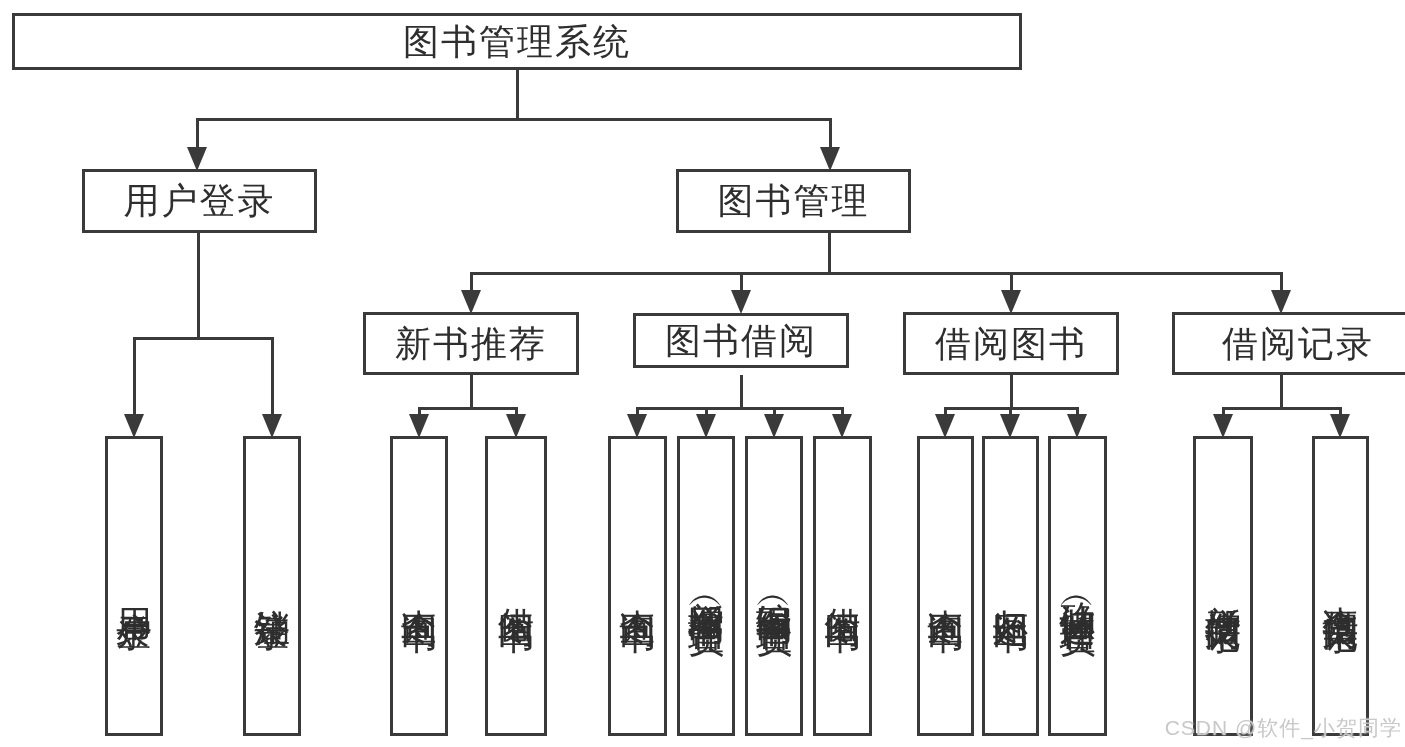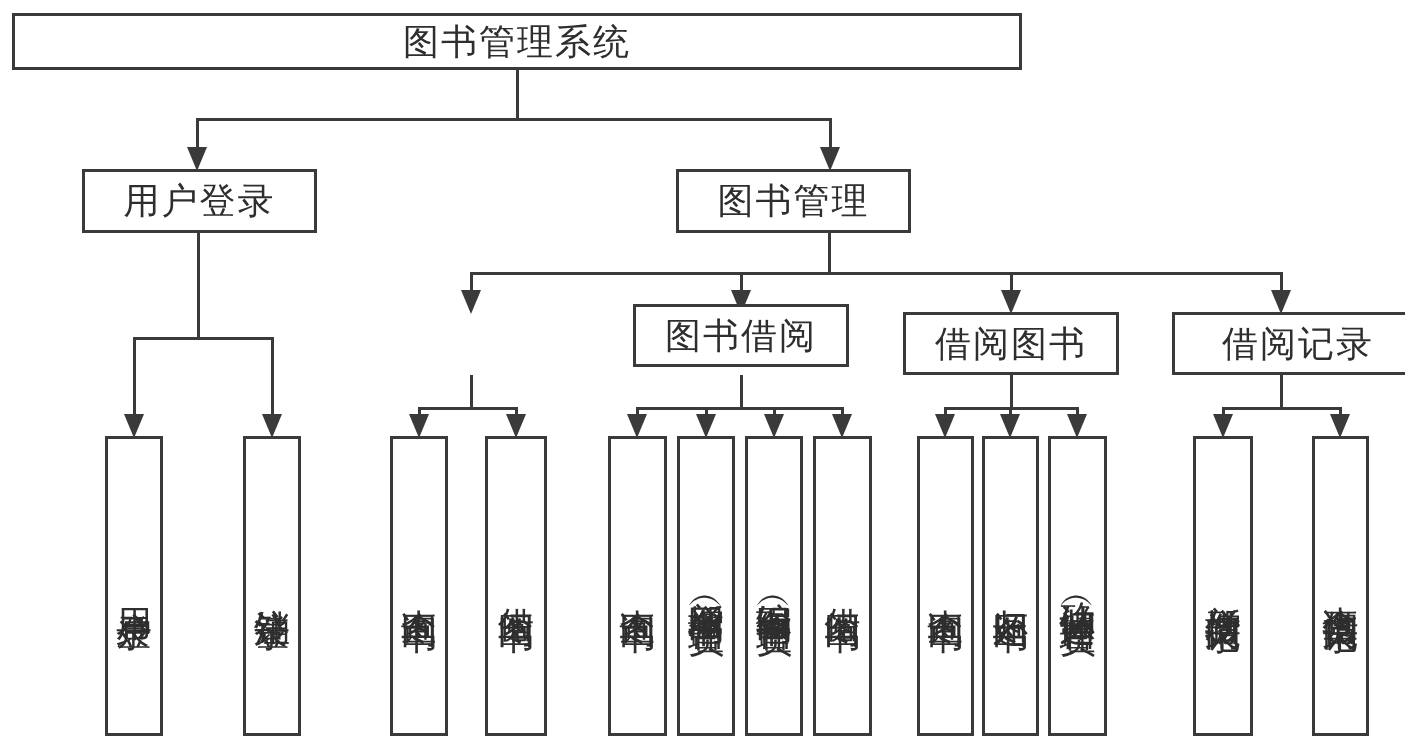--- a/index.html
+++ b/index.html
@@ -68,21 +68,24 @@
   <div class="hline" style="left:470px;top:272px;width:812px"></div>
   <div class="vline" style="left:470px;top:272px;height:20px"></div>
   <div class="arrow" style="left:461px;top:290px"></div>
   <div class="vline" style="left:740px;top:272px;height:20px"></div>
   <div class="arrow" style="left:731px;top:290px"></div>
   <div class="vline" style="left:1010px;top:272px;height:20px"></div>
   <div class="arrow" style="left:1001px;top:290px"></div>
   <div class="vline" style="left:1280px;top:272px;height:20px"></div>
   <div class="arrow" style="left:1271px;top:290px"></div>
 
-  <div class="box h" style="left:633px;top:304px;width:216px;height:63px">
+  <div class="box h" style="left:363px;top:312px;width:216px;height:63px">
+    <span class="lbl">新书推荐</span>
+  </div>
+  <div class="box h" style="left:633px;top:313px;width:216px;height:55px">
     <span class="lbl">图书借阅</span>
   </div>
   <div class="box h" style="left:903px;top:312px;width:216px;height:63px">
     <span class="lbl">借阅图书</span>
   </div>
   <div class="box h" style="left:1172px;top:312px;width:252px;height:63px">
     <span class="lbl">借阅记录</span>
   </div>
 
   <div class="vline" style="left:470px;top:375px;height:32px"></div>
@@ -156,14 +159,15 @@
     <span class="lbl">确认归还（管理员）</span>
   </div>
 
   <div class="box v" style="left:1193px;top:436px;width:60px;height:300px">
     <span class="lbl">新增借阅记录</span>
   </div>
   <div class="box v" style="left:1312px;top:436px;width:57px;height:300px">
     <span class="lbl">查询借阅记录</span>
   </div>
 
+  <div class="watermark">CSDN @软件_小贺同学</div>
 
 </div>
 
 </body></html>

